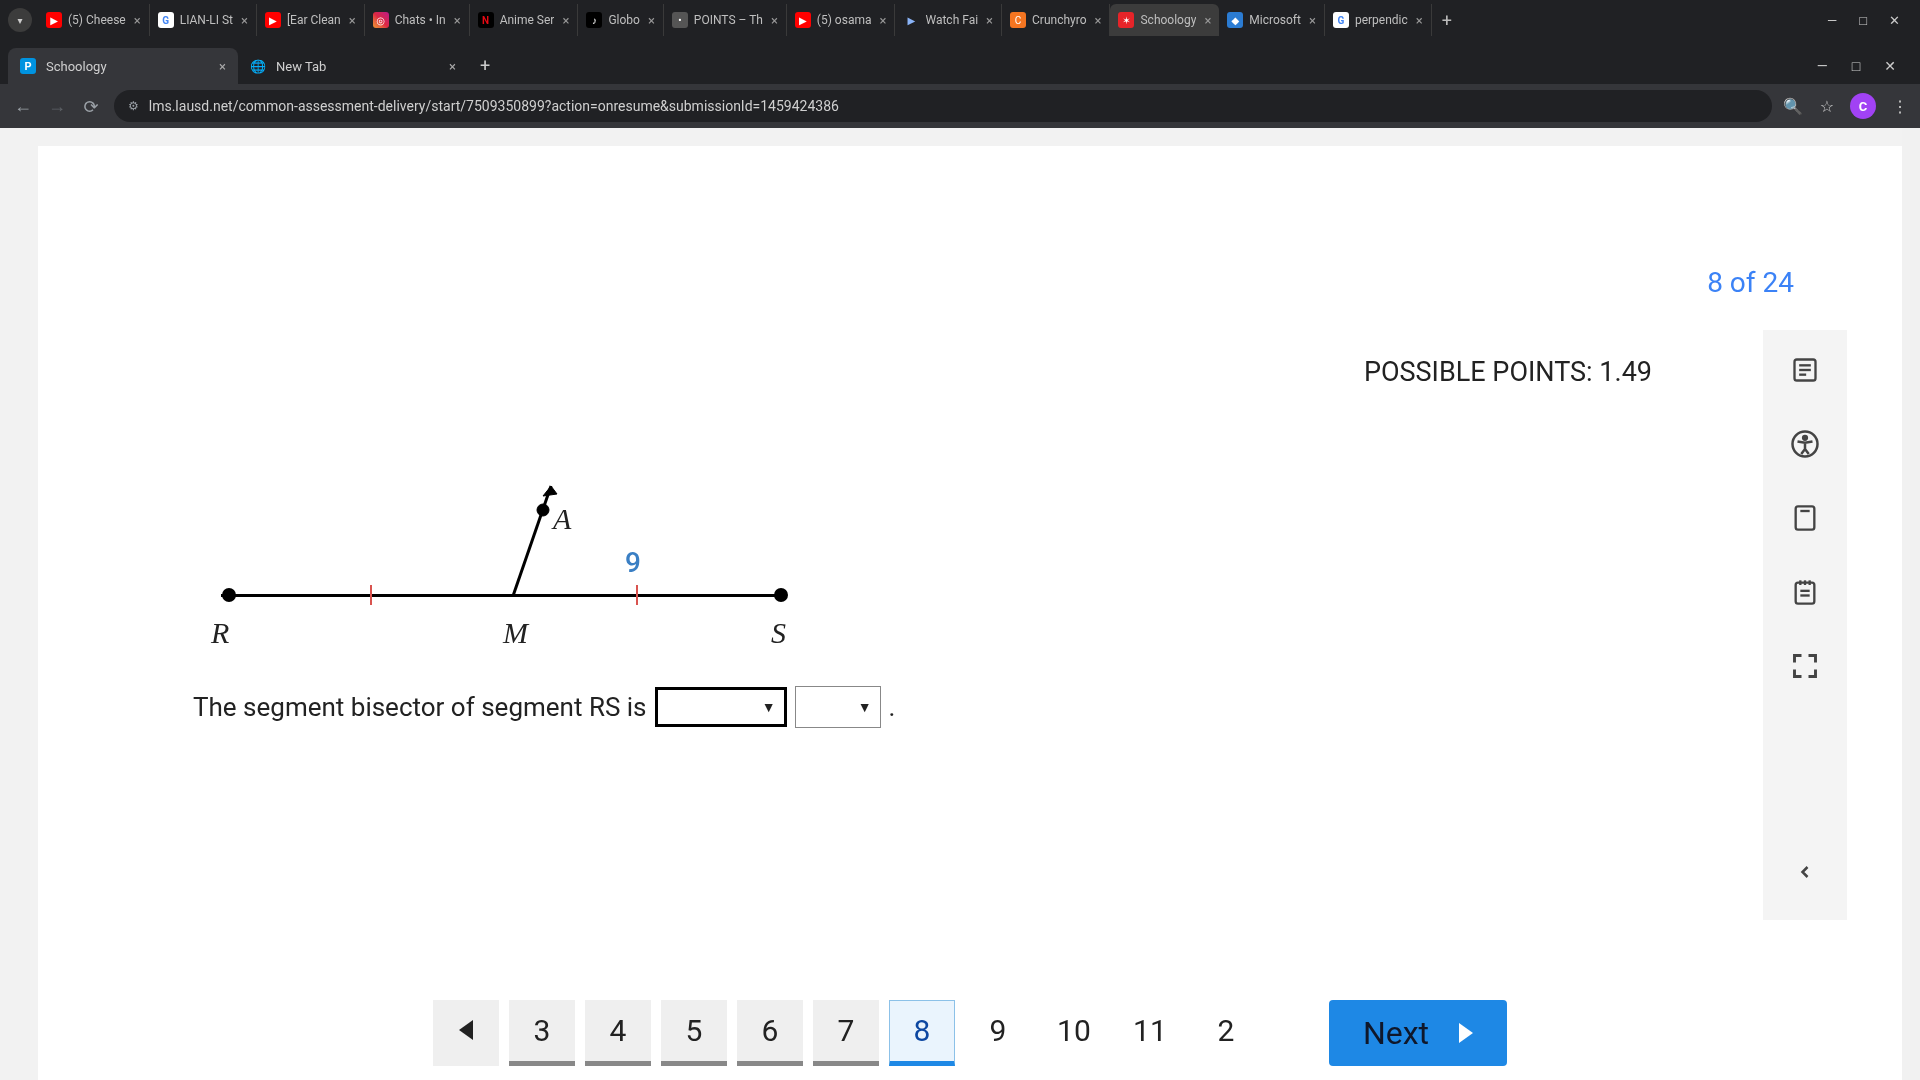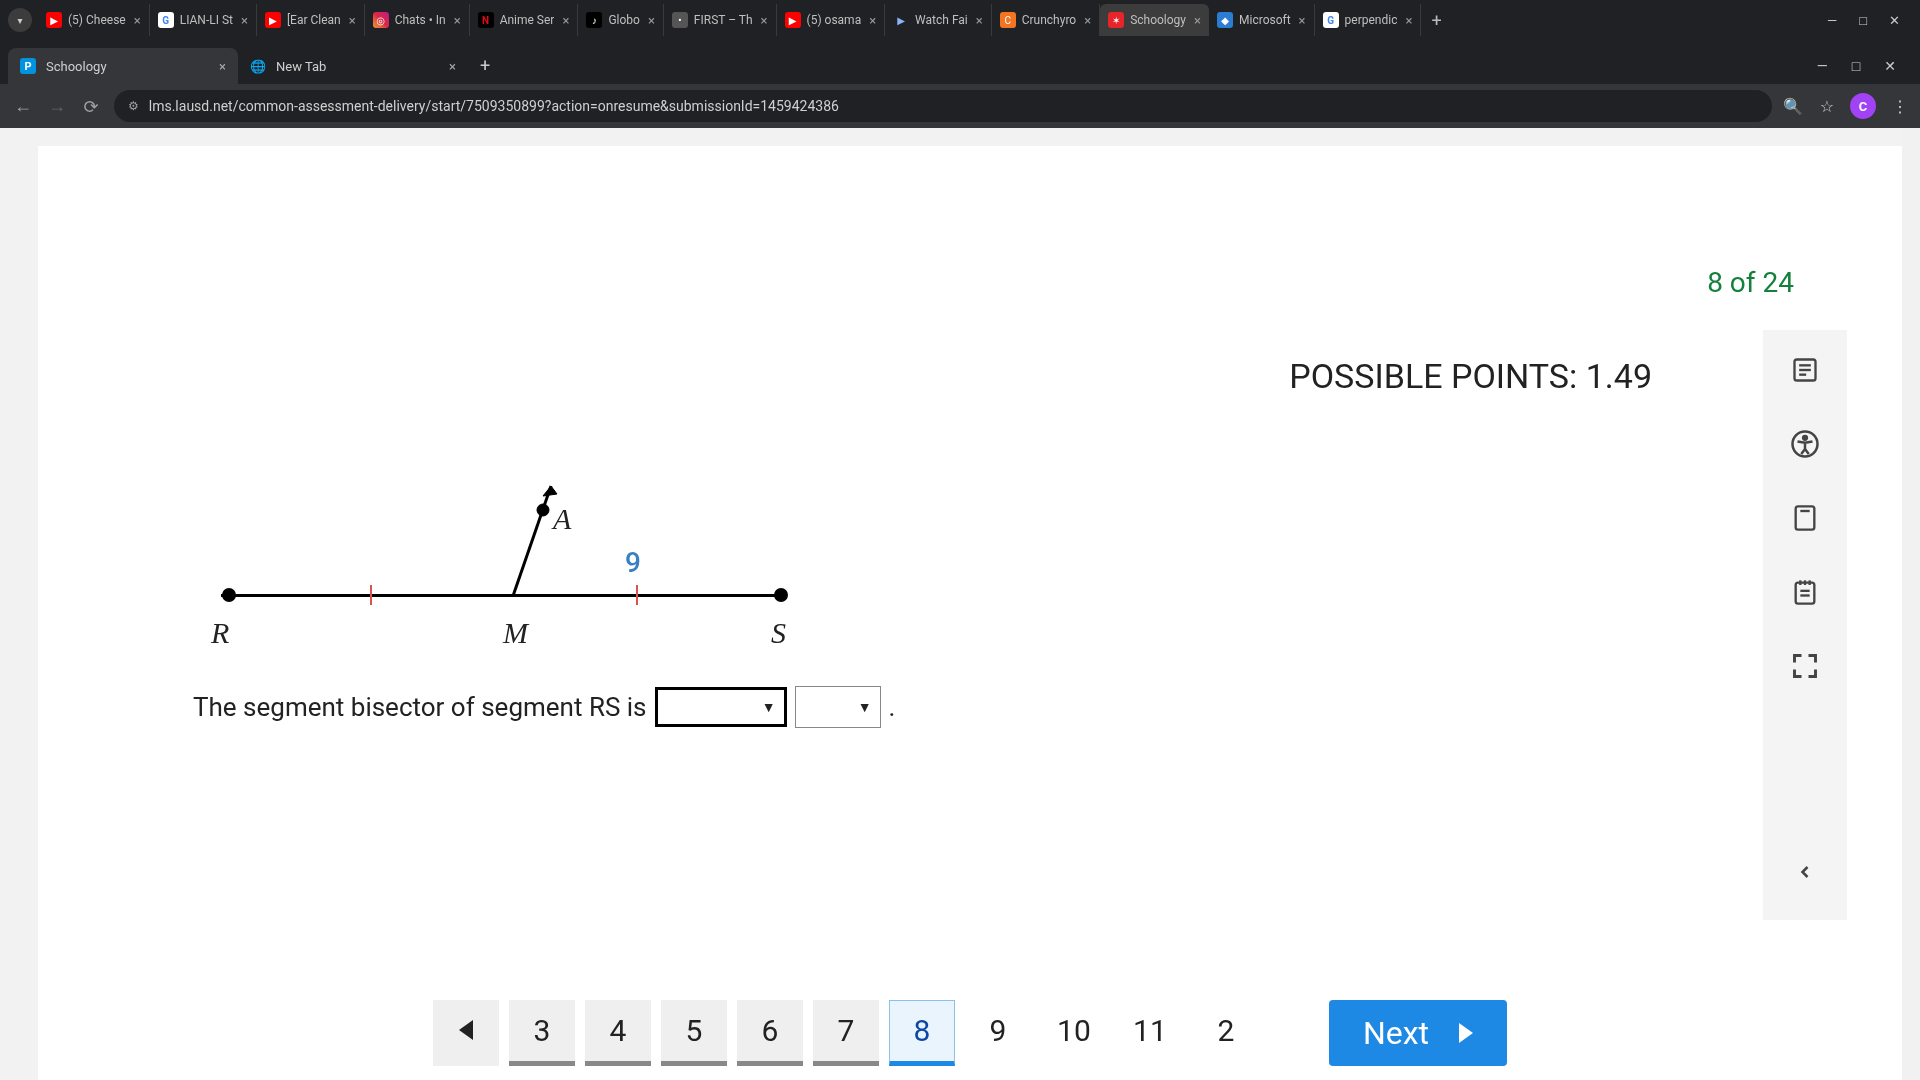--- a/index.html
+++ b/index.html
@@ -47,22 +47,22 @@
 .url-box .lock{ color:#9aa0a6; font-size:12px;}
 .addr-right { display:flex; align-items:center; gap:16px; color:#cfcfcf;}
 .avatar { width:26px; height:26px; border-radius:50%; background:#a142f4; color:#fff; display:flex; align-items:center; justify-content:center; font-size:13px; font-weight:bold;}
 
 
 .page { position:absolute; top:128px; bottom:0; left:0; right:0; background:#f2f2f2; }
 .paper { position:absolute; top:18px; left:38px; right:18px; bottom:0; background:#fff; }
 .scrollbar-gutter { position:absolute; top:0; right:0; bottom:0; width:18px; background:#f1f1f1;}
 
 .title { position:absolute; left:126px; top:96px; font-size:47px; color:#222; font-weight:400;}
-.counter { position:absolute; right:108px; top:120px; font-size:28px; color:#15803d;}
-.possible { position:absolute; right:250px; top:210px; font-size:34px; color:#222;}
+.counter { position:absolute; right:108px; top:120px; font-size:28px; color:#3b82f6;}
+.possible { position:absolute; right:250px; top:210px; font-size:27px; color:#222;}
 
 
 .figure { position:absolute; left:155px; top:320px; width:620px; height:200px;}
 .seg-line { position:absolute; top:128px; left:28px; width:562px; height:3px; background:#000;}
 .pt { position:absolute; width:14px; height:14px; background:#000; border-radius:50%; transform:translate(-50%,-50%);}
 .tick { position:absolute; width:2px; height:20px; background:#d9534f; transform:translate(-50%,-50%);}
 .lbl { position:absolute; font-family: "Times New Roman", serif; font-style:italic; font-size:30px; color:#222;}
 .lbl9 { position:absolute; font-size:28px; color:#3a7fc4; font-weight:500;}
 .ray { position:absolute; stroke:#000;}
 
@@ -77,21 +77,21 @@
 .rail-btn { width:40px; height:40px; display:flex; align-items:center; justify-content:center; color:#444; cursor:pointer;}
 .rail-spacer { flex:1;}
 .rail-collapse { color:#444; padding-bottom:14px; cursor:pointer;}
 
 
 .bottom-nav { position:absolute; left:0; right:0; bottom:0; height:96px; background:#fff; display:flex; align-items:center; justify-content:center; gap:10px; border-top:1px solid rgba(0,0,0,0);}
 .bn-btn { width:66px; height:66px; display:flex; align-items:center; justify-content:center; font-size:30px; color:#222; cursor:pointer; border-bottom:5px solid transparent;}
 .bn-btn.box { background:#efefef; }
 .bn-btn.visited { border-bottom-color:#888;}
 .bn-btn.current { background:#eaf4fd; border:1px solid #8cc1e8; border-bottom:5px solid #1e88e5; color:#0d47a1;}
-.next-btn { margin-left:60px; background:#1e88e5; color:#ffffff; font-size:32px; padding:0 34px; height:66px; display:flex; align-items:center; gap:30px; border-radius:4px; cursor:pointer;}
+.next-btn { margin-left:60px; background:#1e88e5; color:#0f172a; font-size:32px; padding:0 34px; height:66px; display:flex; align-items:center; gap:30px; border-radius:4px; cursor:pointer;}
 .prev-arrow { background:#efefef;}
 .tri { width:0; height:0; }
 .tri-left { border-top:10px solid transparent; border-bottom:10px solid transparent; border-right:14px solid #222;}
 .tri-right { border-top:10px solid transparent; border-bottom:10px solid transparent; border-left:14px solid #fff;}
 
 .side-rail { height: 590px; }
 </style>
 </head>
 <body>
 
@@ -123,21 +123,21 @@
       <span class="label">Anime Ser</span>
       <span class="x">×</span>
     </div>
   <div class="os-tab">
       <span class="ico ico-tk">♪</span>
       <span class="label">Globo</span>
       <span class="x">×</span>
     </div>
   <div class="os-tab">
       <span class="ico ico-df">•</span>
-      <span class="label">FIRST – Th</span>
+      <span class="label">POINTS – Th</span>
       <span class="x">×</span>
     </div>
   <div class="os-tab">
       <span class="ico ico-yt">▶</span>
       <span class="label">(5) osama</span>
       <span class="x">×</span>
     </div>
   <div class="os-tab">
       <span class="ico ico-play">▶</span>
       <span class="label">Watch Fai</span>

